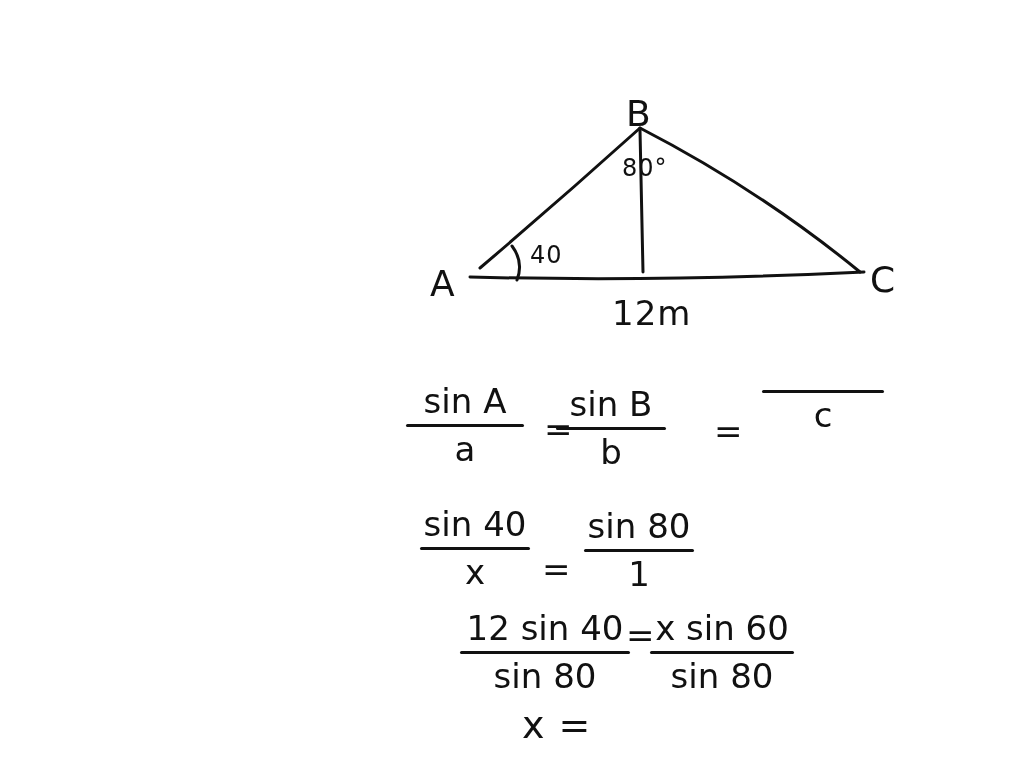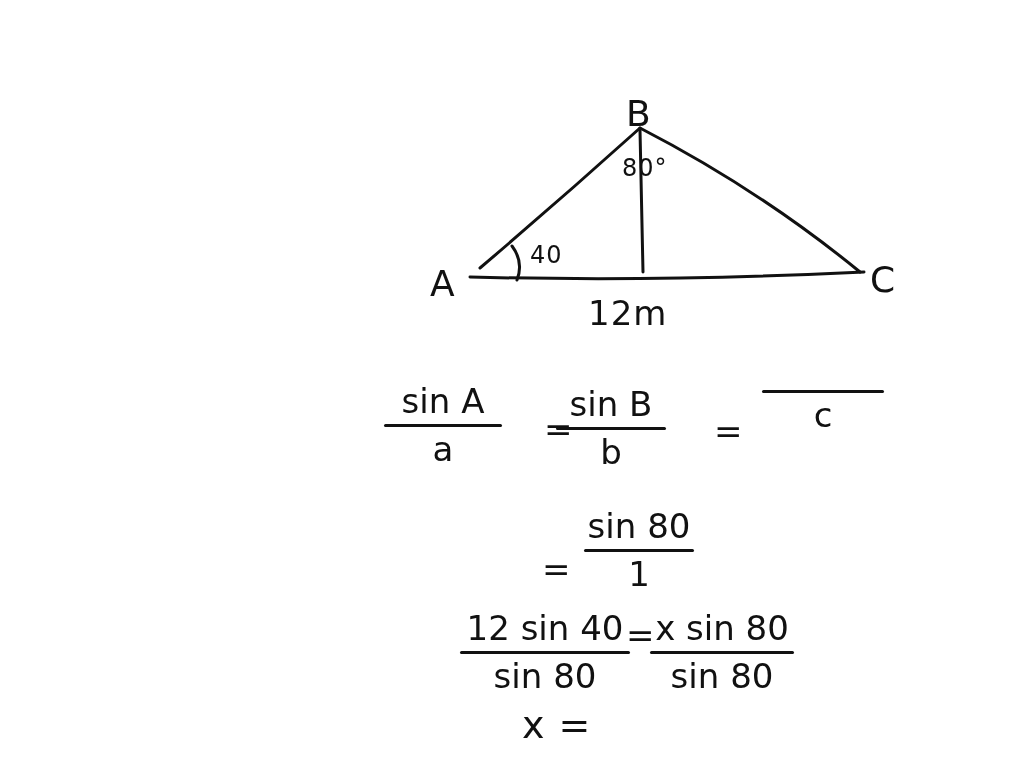--- a/index.html
+++ b/index.html
@@ -27,52 +27,57 @@
       <path d="M640 130 L643 272"></path>
       <path d="M512 246 Q524 262 517 280"></path>
     </g>
   </svg>
 
   <span class="hw lbl" style="left:430px;top:266px">A</span>
   <span class="hw lbl" style="left:626px;top:96px">B</span>
   <span class="hw lbl" style="left:870px;top:262px">C</span>
   <span class="hw small" style="left:530px;top:243px">40</span>
   <span class="hw small" style="left:622px;top:156px">80°</span>
-  <span class="hw" style="left:588px;top:296px">12m</span>
+  <span class="hw" style="left:612px;top:296px">12m</span>
 
-  <div class="frac" style="left:384px;top:383px;width:118px">
+  <div class="frac" style="left:406px;top:383px;width:118px">
     <span class="num">sin A</span>
     <span class="bar"></span>
     <span class="den">a</span>
   </div>
   <span class="hw" style="left:544px;top:412px">=</span>
   <div class="frac" style="left:556px;top:386px;width:110px">
     <span class="num">sin B</span>
     <span class="bar"></span>
     <span class="den">b</span>
   </div>
   <span class="hw" style="left:714px;top:414px">=</span>
   <div class="frac" style="left:762px;top:386px;width:122px">
     <span class="bar"></span>
     <span class="den">c</span>
   </div>
 
+  <div class="frac" style="left:420px;top:506px;width:110px">
+    <span class="num">sin 40</span>
+    <span class="bar"></span>
+    <span class="den">x</span>
+  </div>
   <span class="hw" style="left:542px;top:552px">=</span>
   <div class="frac" style="left:584px;top:508px;width:110px">
     <span class="num">sin 80</span>
     <span class="bar"></span>
     <span class="den">1</span>
   </div>
 
   <div class="frac" style="left:460px;top:610px;width:170px">
     <span class="num">12 sin 40</span>
     <span class="bar"></span>
     <span class="den">sin 80</span>
   </div>
   <span class="hw" style="left:626px;top:618px">=</span>
   <div class="frac" style="left:650px;top:610px;width:144px">
-    <span class="num">x sin 80</span>
+    <span class="num">x sin 60</span>
     <span class="bar"></span>
     <span class="den">sin 80</span>
   </div>
 
   <span class="hw" style="left:522px;top:706px;font-size:38px">x =</span>
 </div>
 
 </body></html>

